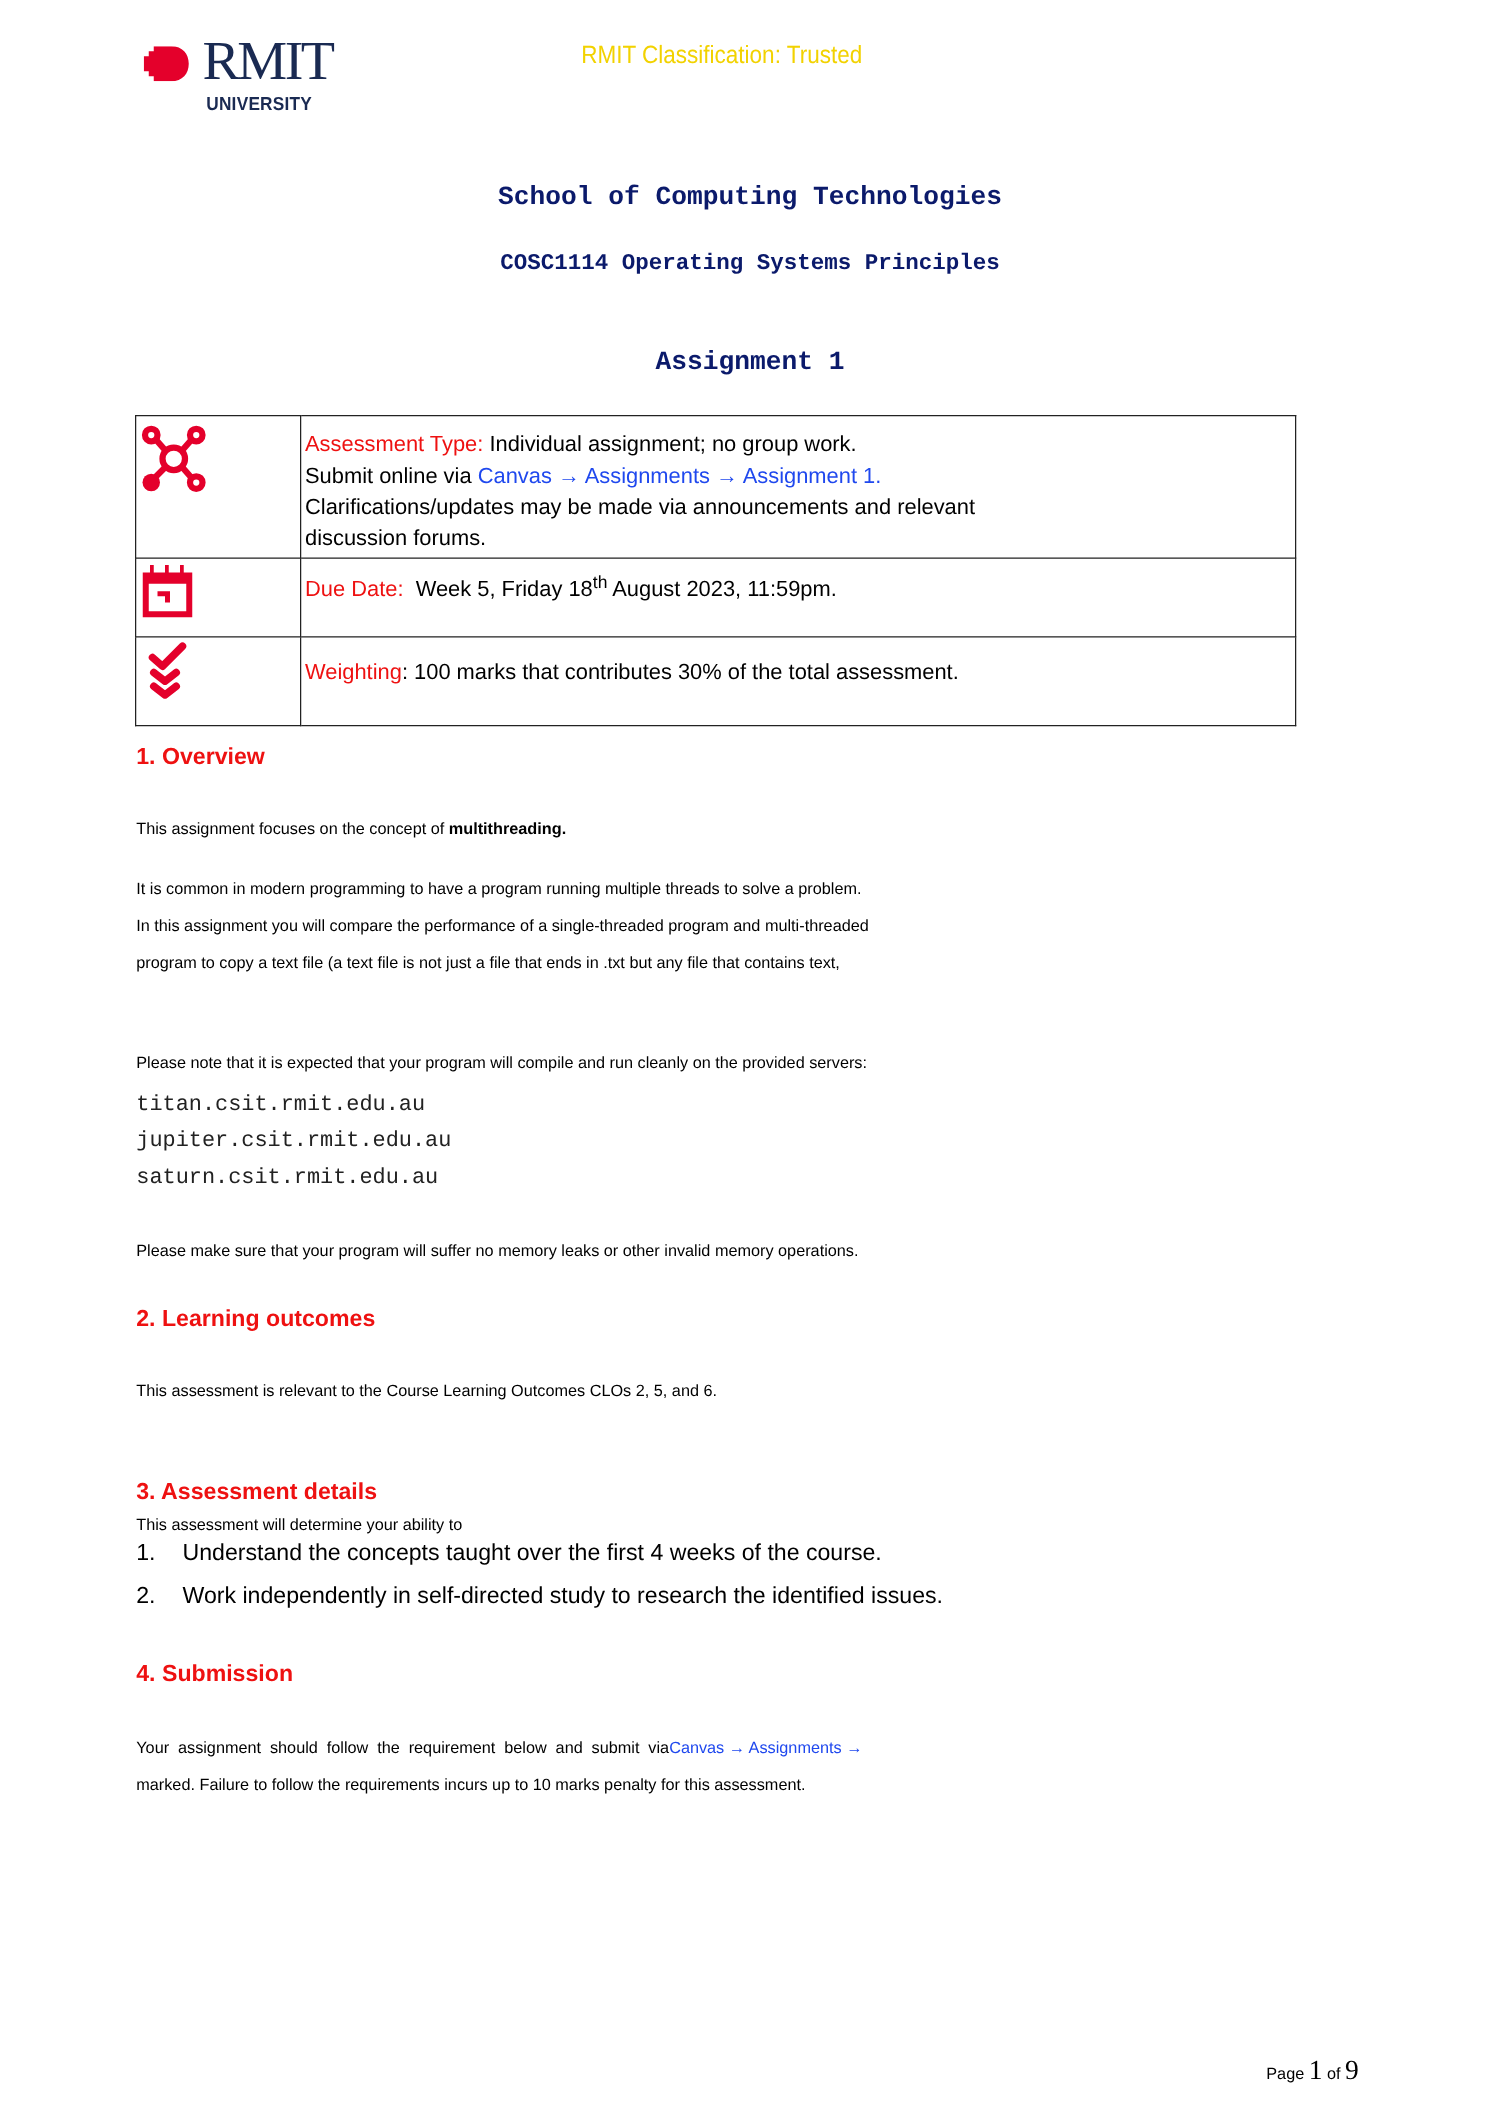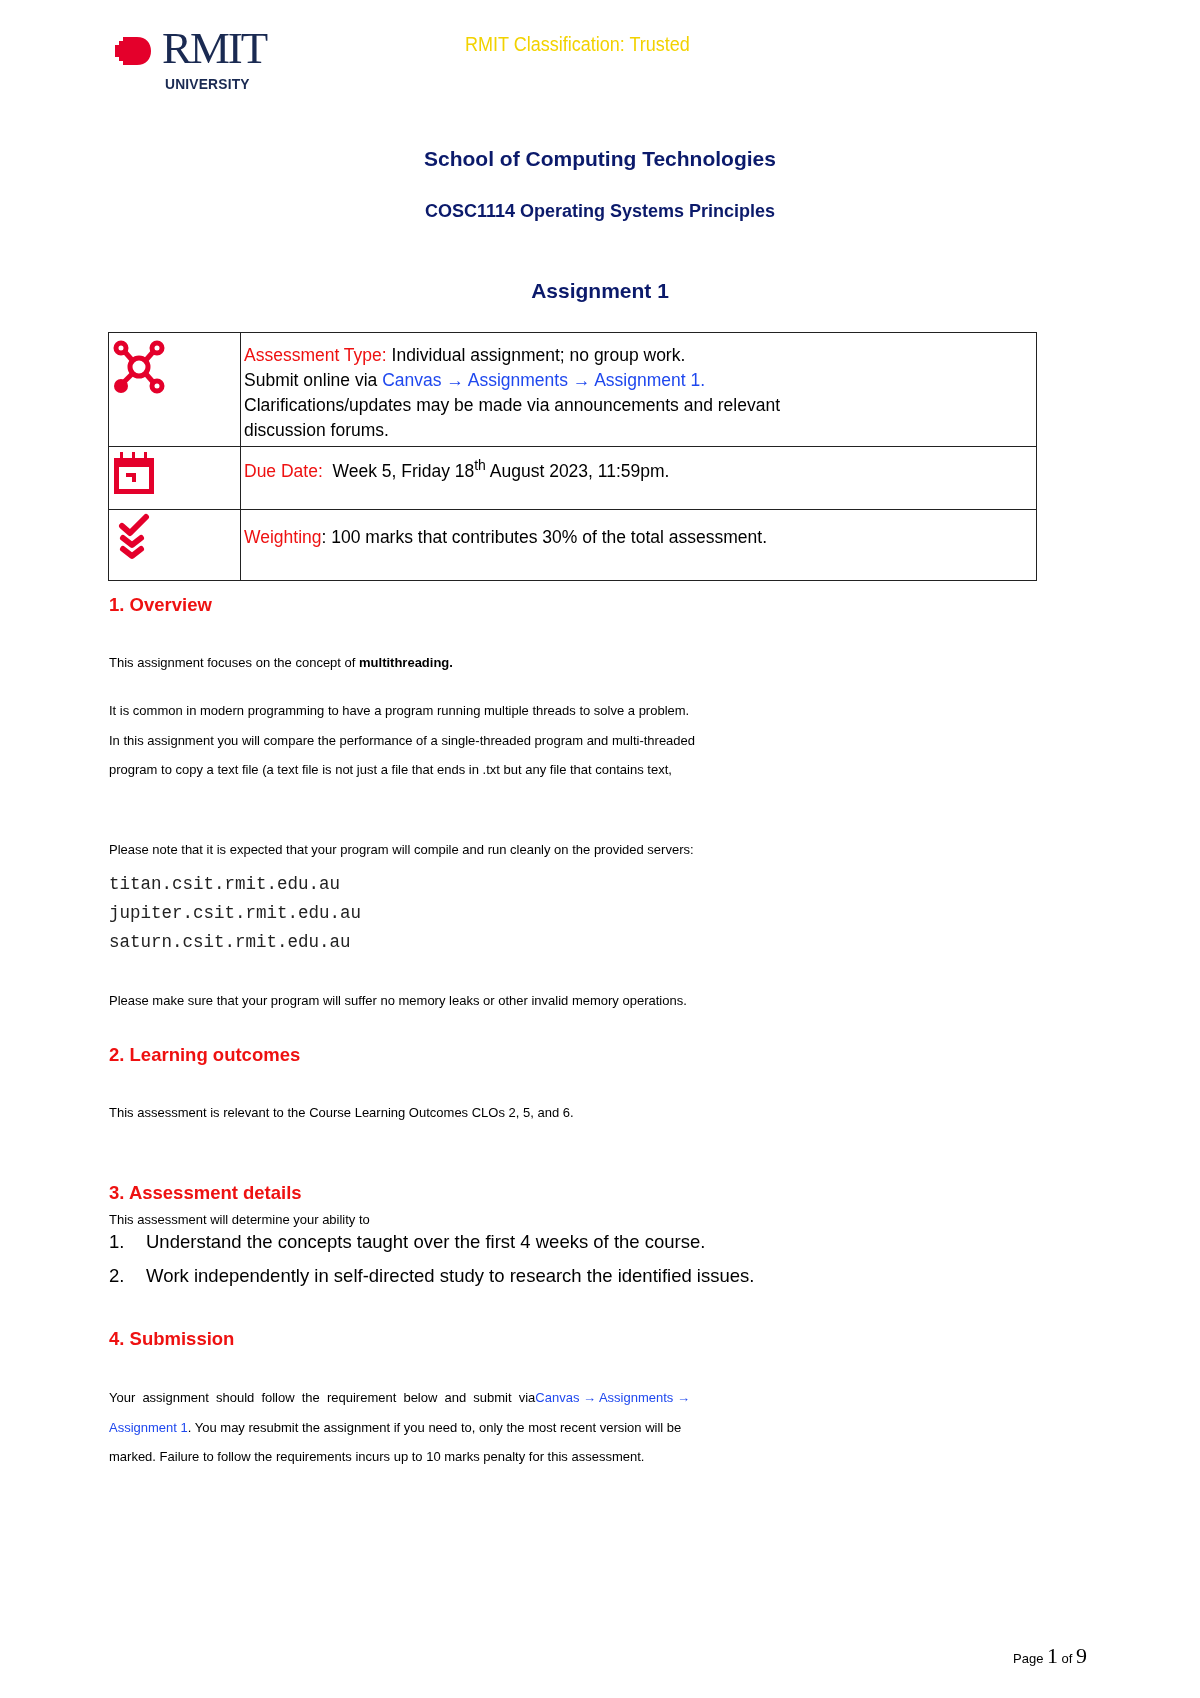--- a/index.html
+++ b/index.html
@@ -6,21 +6,21 @@
   body { width: 1200px; height: 1698px; position: relative; overflow: hidden;
          font-family: "Liberation Sans", sans-serif; color: #000; }
   .abs { position: absolute; }
   .logo { left: 114px; top: 33px; width: 180px; height: 62px; }
   .logo-mark { position: absolute; left: 1px; top: 4px; }
   .logo-word { position: absolute; left: 48px; top: -6px; font-family: "Liberation Serif", serif;
                font-size: 44px; color: #1a2a52; letter-spacing: -2px; line-height: 1; transform: scaleX(1.02); transform-origin: left; }
   .logo-sub { position: absolute; left: 51px; top: 42px; font-family: "Liberation Sans", sans-serif;
               font-size: 15px; font-weight: bold; color: #1a2a52; letter-spacing: 0.2px; transform: scaleX(0.92); transform-origin: left; }
   .classification { left: 465px; top: 33px; font-size: 20px; color: #f2d200; white-space: nowrap; transform: scaleX(0.9); transform-origin: left; }
-  .center { left: 0; width: 1200px; text-align: center; color: #0b1a6b; font-weight: bold; white-space: nowrap; }
+  .center { left: 0; width: 1200px; text-align: center; color: #0b1a6b; font-weight: bold; white-space: nowrap; font-family: Liberation Mono, monospace; }
   .t1 { top: 147px; font-size: 21px; }
   .t2 { top: 201px; font-size: 18px; }
   .t3 { top: 279px; font-size: 21px; }
 
   .info-table { left: 108px; top: 332px; width: 929px; border-collapse: collapse; border-radius: 30px; }
   .info-table td { border: 1.6px solid #222; vertical-align: top; padding: 0; }
   .info-table td.ic { width: 131px; }
   .info-table td.tx { padding: 10px 0 0 3px; font-size: 17.5px; line-height: 25px; white-space: nowrap; }
   .row1 td { height: 103px; }
   .row2 td { height: 50px; }
@@ -142,19 +142,18 @@
 <div class="abs li" style="top:1265px">
   <span class="num">2.</span><span>Work independently in self-directed study to research the identified issues.</span>
 </div>
 
 <div class="abs h" style="top:1328px">4. Submission</div>
 <div class="abs p" style="top:1371px">
   <div style="display:flex; width:992px">
     <span style="word-spacing:3.5px">Your assignment should follow the requirement below and submit via </span>
       <span class="blue">Canvas → Assignments →</span>
   </div>
-  <div><span class="blue">Assignment 1</span><span>. You may resubmit the assignment if you need to, only the most recent version will be</span></div>
   <div>marked. Failure to follow the requirements incurs up to 10 marks penalty for this assessment.</div>
 </div>
 
 <div class="abs footer">
   <span>Page </span><span class="big">1</span><span> of </span><span class="big">9</span>
 </div>
 
 </body></html>

